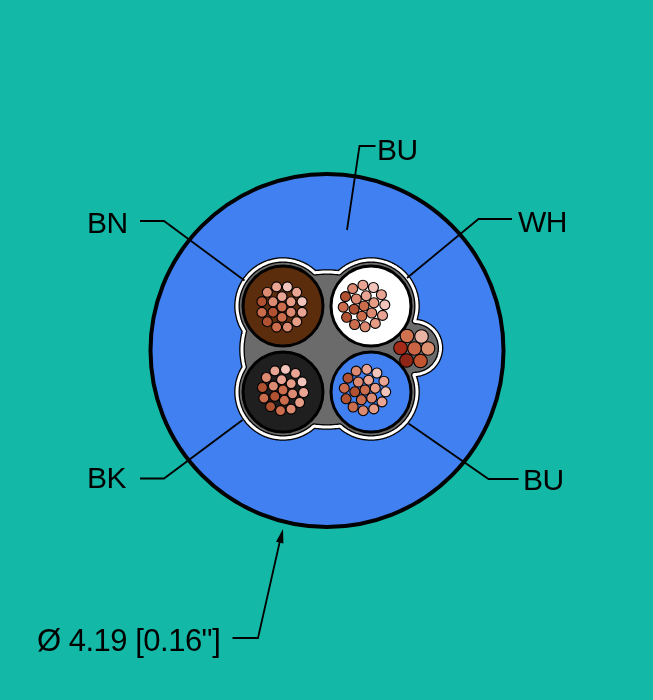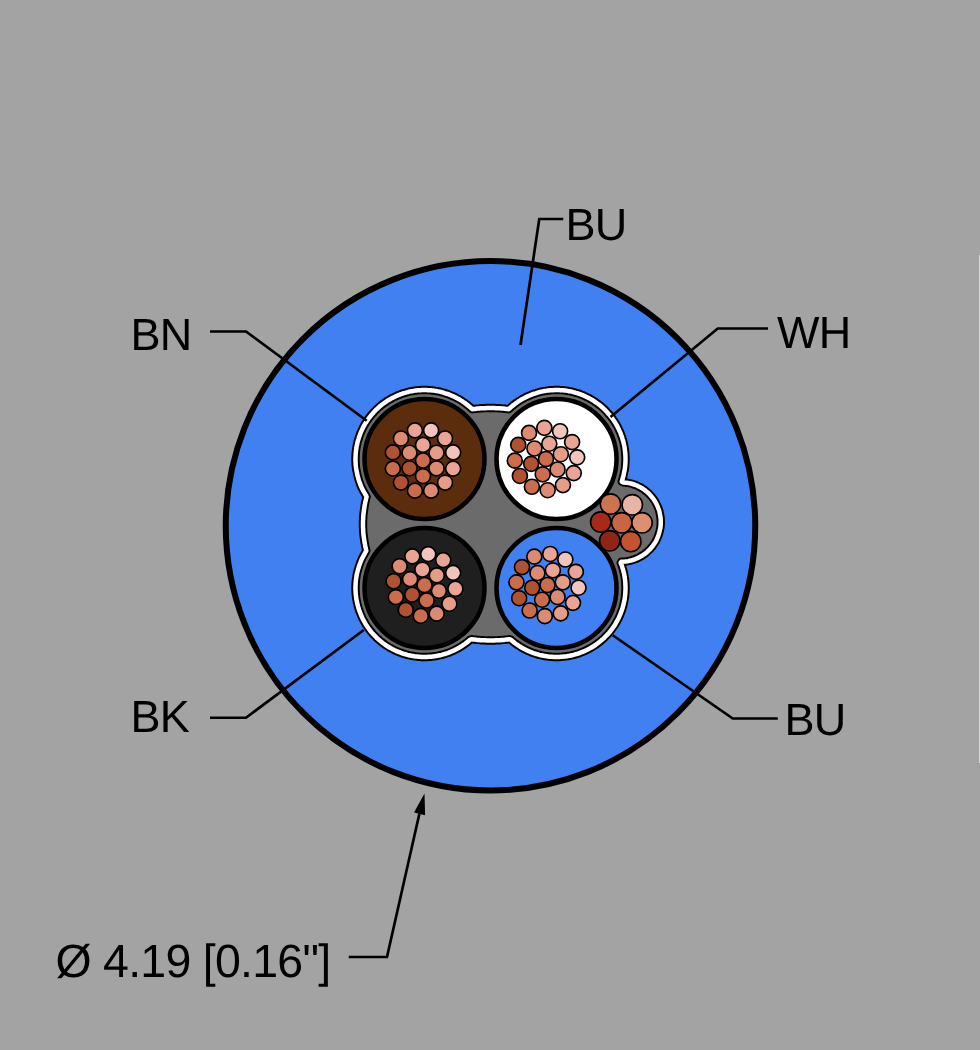--- a/index.html
+++ b/index.html
@@ -1,16 +1,16 @@
 <!DOCTYPE html>
 <html><head>
 <meta charset="utf-8">
 <style>
   html,body{margin:0;padding:0;background:#ffffff;}
-  .stage{position:relative;width:653px;height:700px;background:#a3a3a3;overflow:hidden;
+  .stage{position:relative;width:653px;height:700px;background:#14b8a6;overflow:hidden;
          font-family:"Liberation Sans", sans-serif;}
   .stage svg{position:absolute;left:0;top:0;}
   text{fill:#000;}
   .lbl{font-size:30px;letter-spacing:-0.5px;}
   .dim{font-size:31px;letter-spacing:-0.5px;}
 </style>
 </head>
 <body>
 
 <div class="stage">

